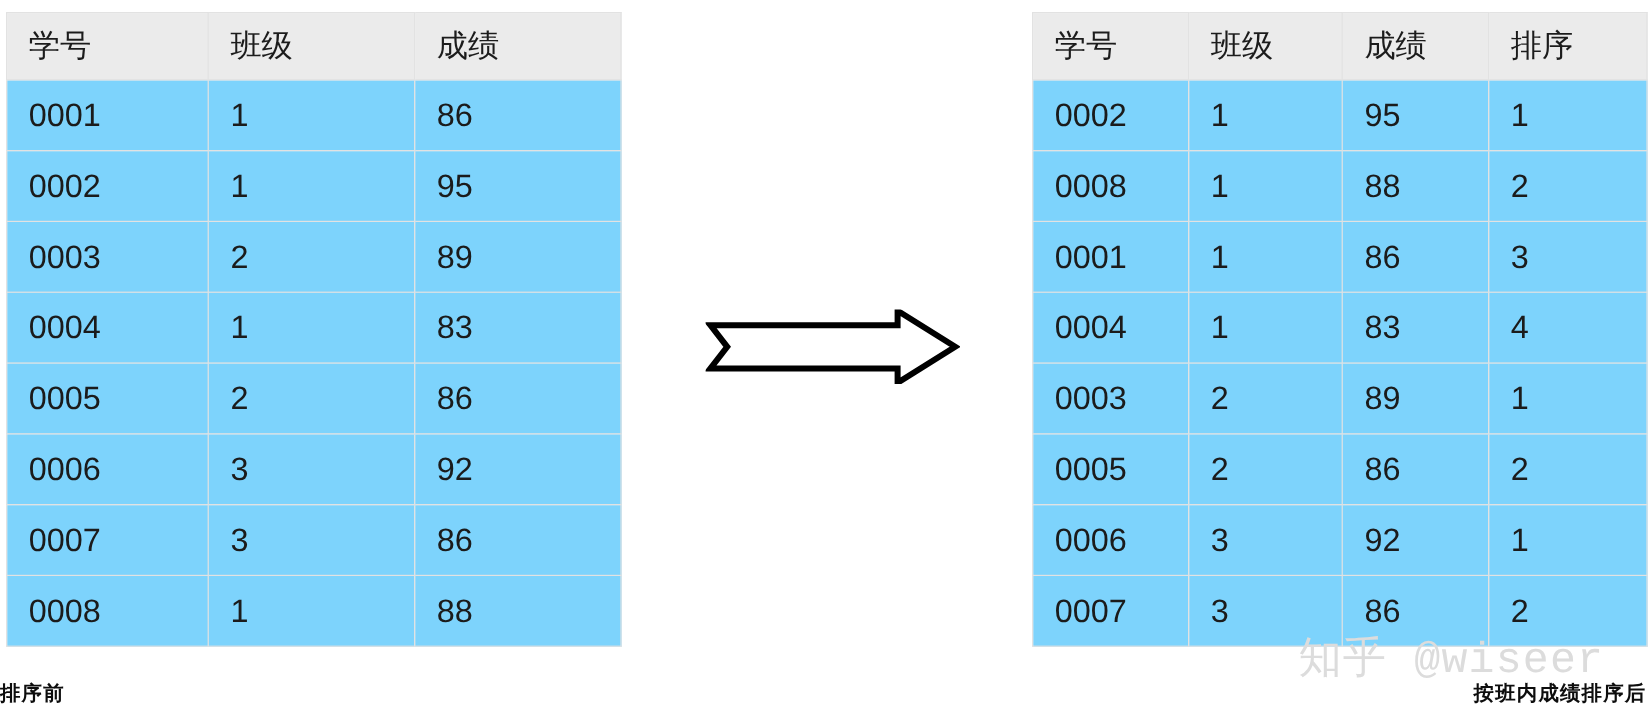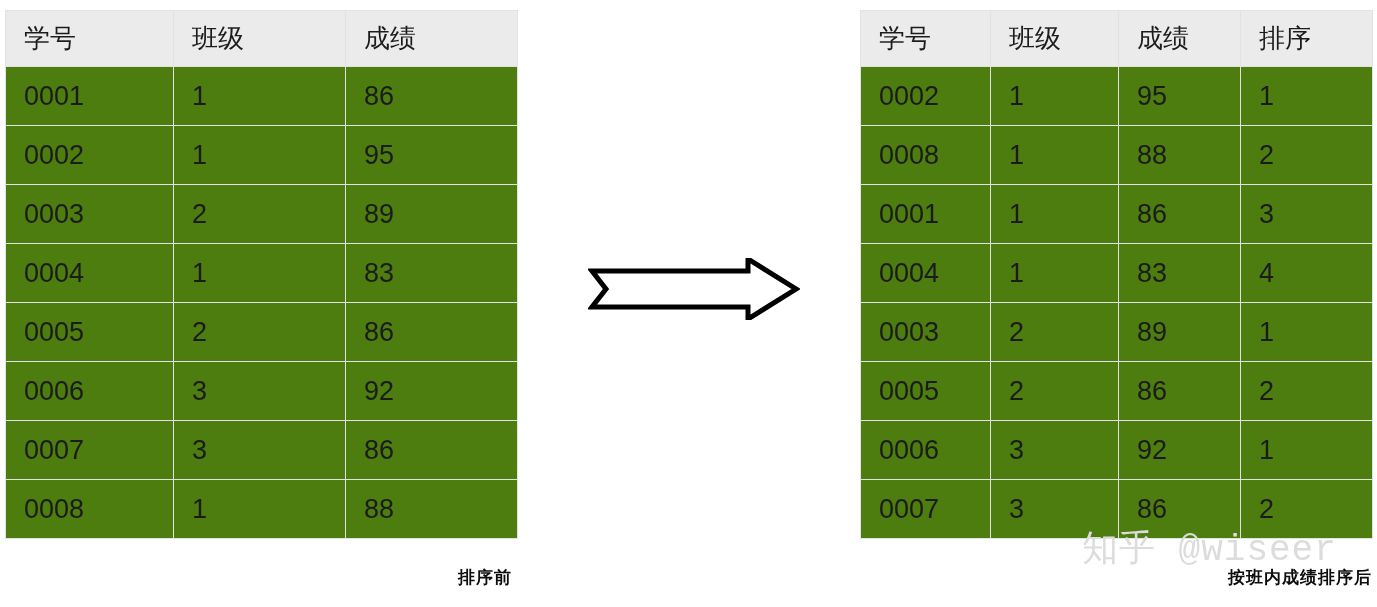--- a/index.html
+++ b/index.html
@@ -47,21 +47,21 @@
     height: 56px;
     font-size: 26px;
     color: #1c1c1c;
     border-color: #e2e2e2;
     margin-left: 32px;
   }
 
   table.grid tbody td {
     font-size: 27px;
     color: #1b1b1b;
-    background: #4d7c0f;
+    background: #7dd3fc;
   }
 
   
   #left-block col.c0 { width: 168px; }
   #left-block col.c1 { width: 172px; }
   #left-block col.c2 { width: 172px; }
 
   
   #right-block col.c0 { width: 130px; }
   #right-block col.c1 { width: 128px; }
@@ -69,21 +69,21 @@
   #right-block col.c3 { width: 132px; }
 
   .caption {
     position: absolute;
     font-size: 17px;
     font-weight: bold;
     color: #0d0d0d;
     letter-spacing: 1px;
     white-space: nowrap;
   }
-  #caption-left  { left: 0px;   top: 566px; width: 512px; text-align: right; }
+  #caption-left  { left: 0px;   top: 566px; width: 512px; text-align: left; }
   #caption-right { left: 860px; top: 566px; width: 512px; text-align: right; }
 
   #arrow-wrap {
     position: absolute;
     left: 588px;
     top: 258px;
     width: 212px;
     height: 62px;
   }
   #arrow-wrap svg { display: block; }

